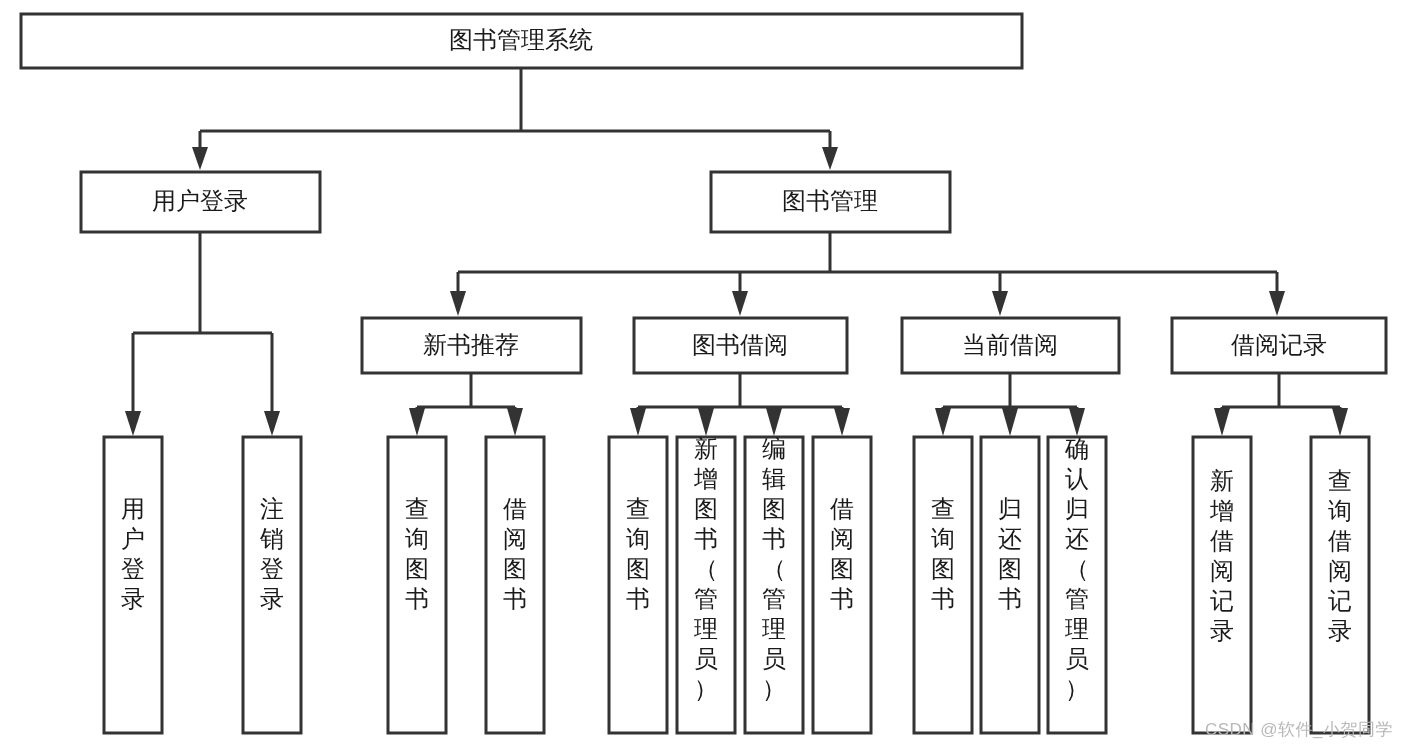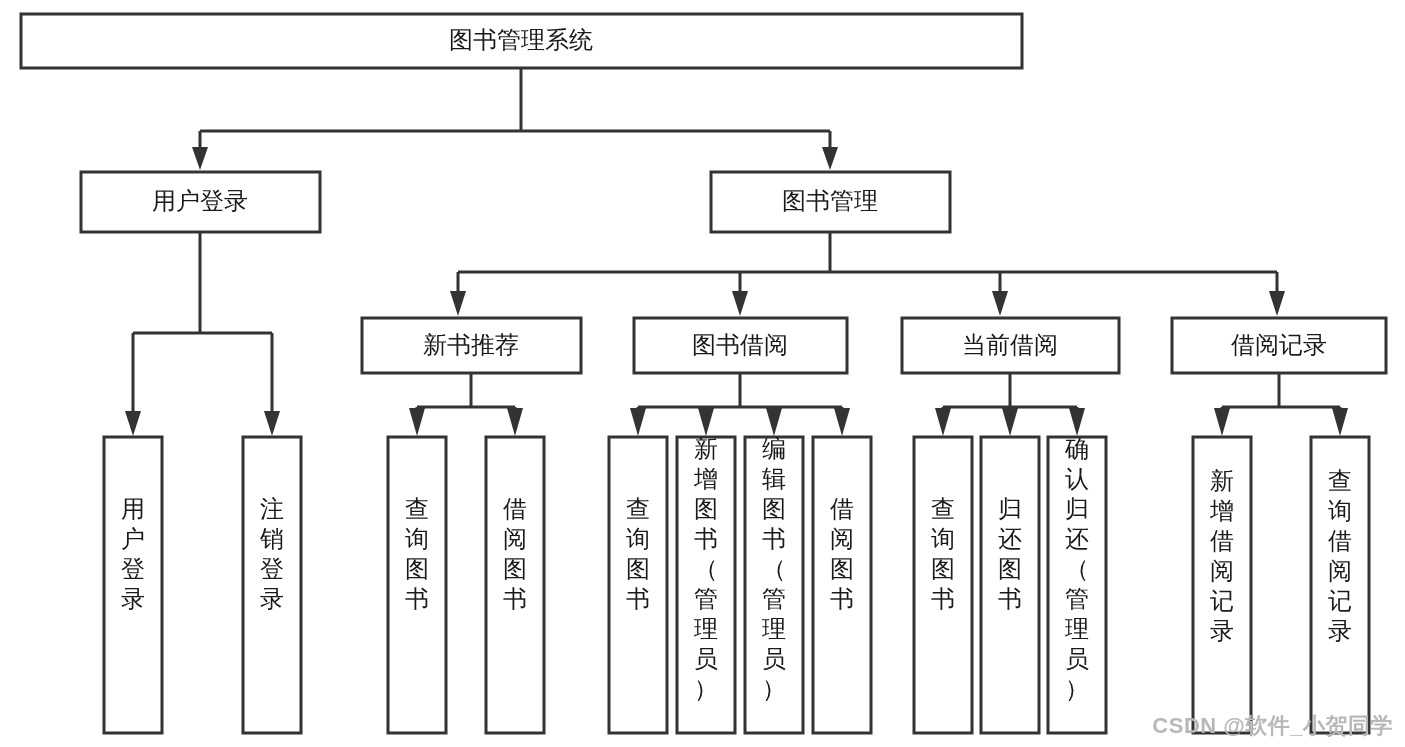--- a/index.html
+++ b/index.html
@@ -53,25 +53,24 @@
     fill: #1a1a1a;
     font-family: "Liberation Sans", "DejaVu Sans", sans-serif;
     font-size: 24px;
     text-anchor: middle;
   }
   .watermark {
     position: absolute;
     right: 12px;
     bottom: 6px;
     font-family: "Liberation Sans", "DejaVu Sans", sans-serif;
-    font-size: 22px;
+    font-size: 17px;
     color: #b8b8b8;
     white-space: nowrap;
     letter-spacing: 0.5px;
-    font-weight: bold;
   }
 </style>
 </head>
 <body>
 
 <div id="diagram-root">
 
   <svg id="tree-svg" viewBox="0 0 1405 747" xmlns="http://www.w3.org/2000/svg">
 
     <g>

